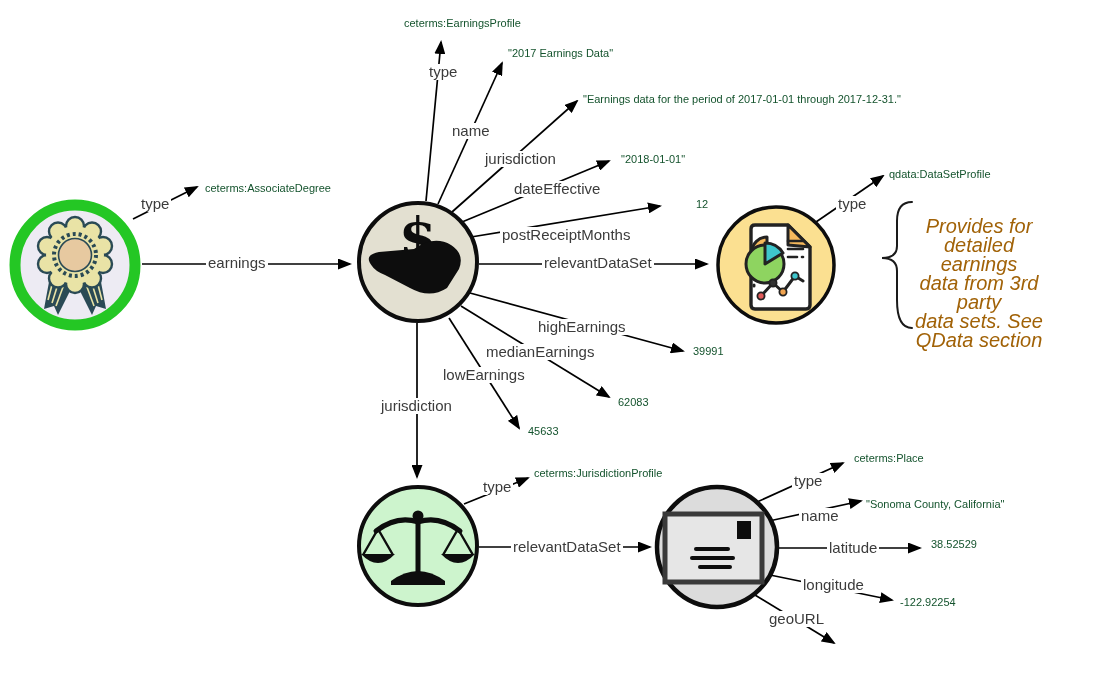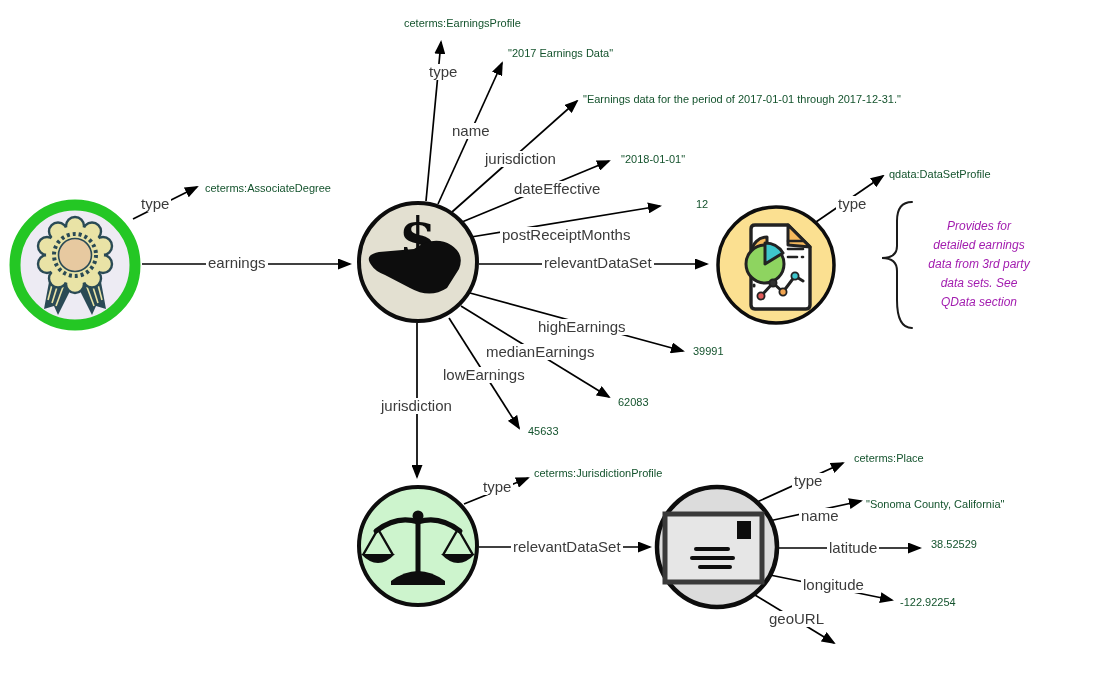--- a/index.html
+++ b/index.html
@@ -3,21 +3,21 @@
 <meta charset="utf-8">
 <style>
   html,body{margin:0;padding:0;background:#fff;}
   .canvas{position:relative;width:1107px;height:686px;background:#ffffff;
           font-family:"Liberation Sans",sans-serif;overflow:hidden;}
   svg.layer{position:absolute;left:0;top:0;}
   .lbl{position:absolute;font-size:15px;line-height:16px;color:#3b3b3b;
        background:#ffffff;padding:0 2px;white-space:nowrap;}
   .val{position:absolute;font-size:11px;line-height:16px;color:#14532d;white-space:nowrap;}
   .note{position:absolute;left:903px;top:217px;width:152px;text-align:center;
-        font-style:italic;font-size:12px;line-height:19px;color:#a21caf;}
+        font-style:italic;font-size:20px;line-height:19px;color:#a16207;}
 </style>
 </head>
 <body>
 
 <div class="canvas">
 
   <svg class="layer" width="1107" height="686" viewBox="0 0 1107 686">
     <defs>
       <marker id="ah" markerUnits="userSpaceOnUse" markerWidth="14" markerHeight="11" refX="12" refY="5.5" orient="auto">
         <path d="M0,0 L14,5.5 L0,11 Z" fill="#000"></path>

